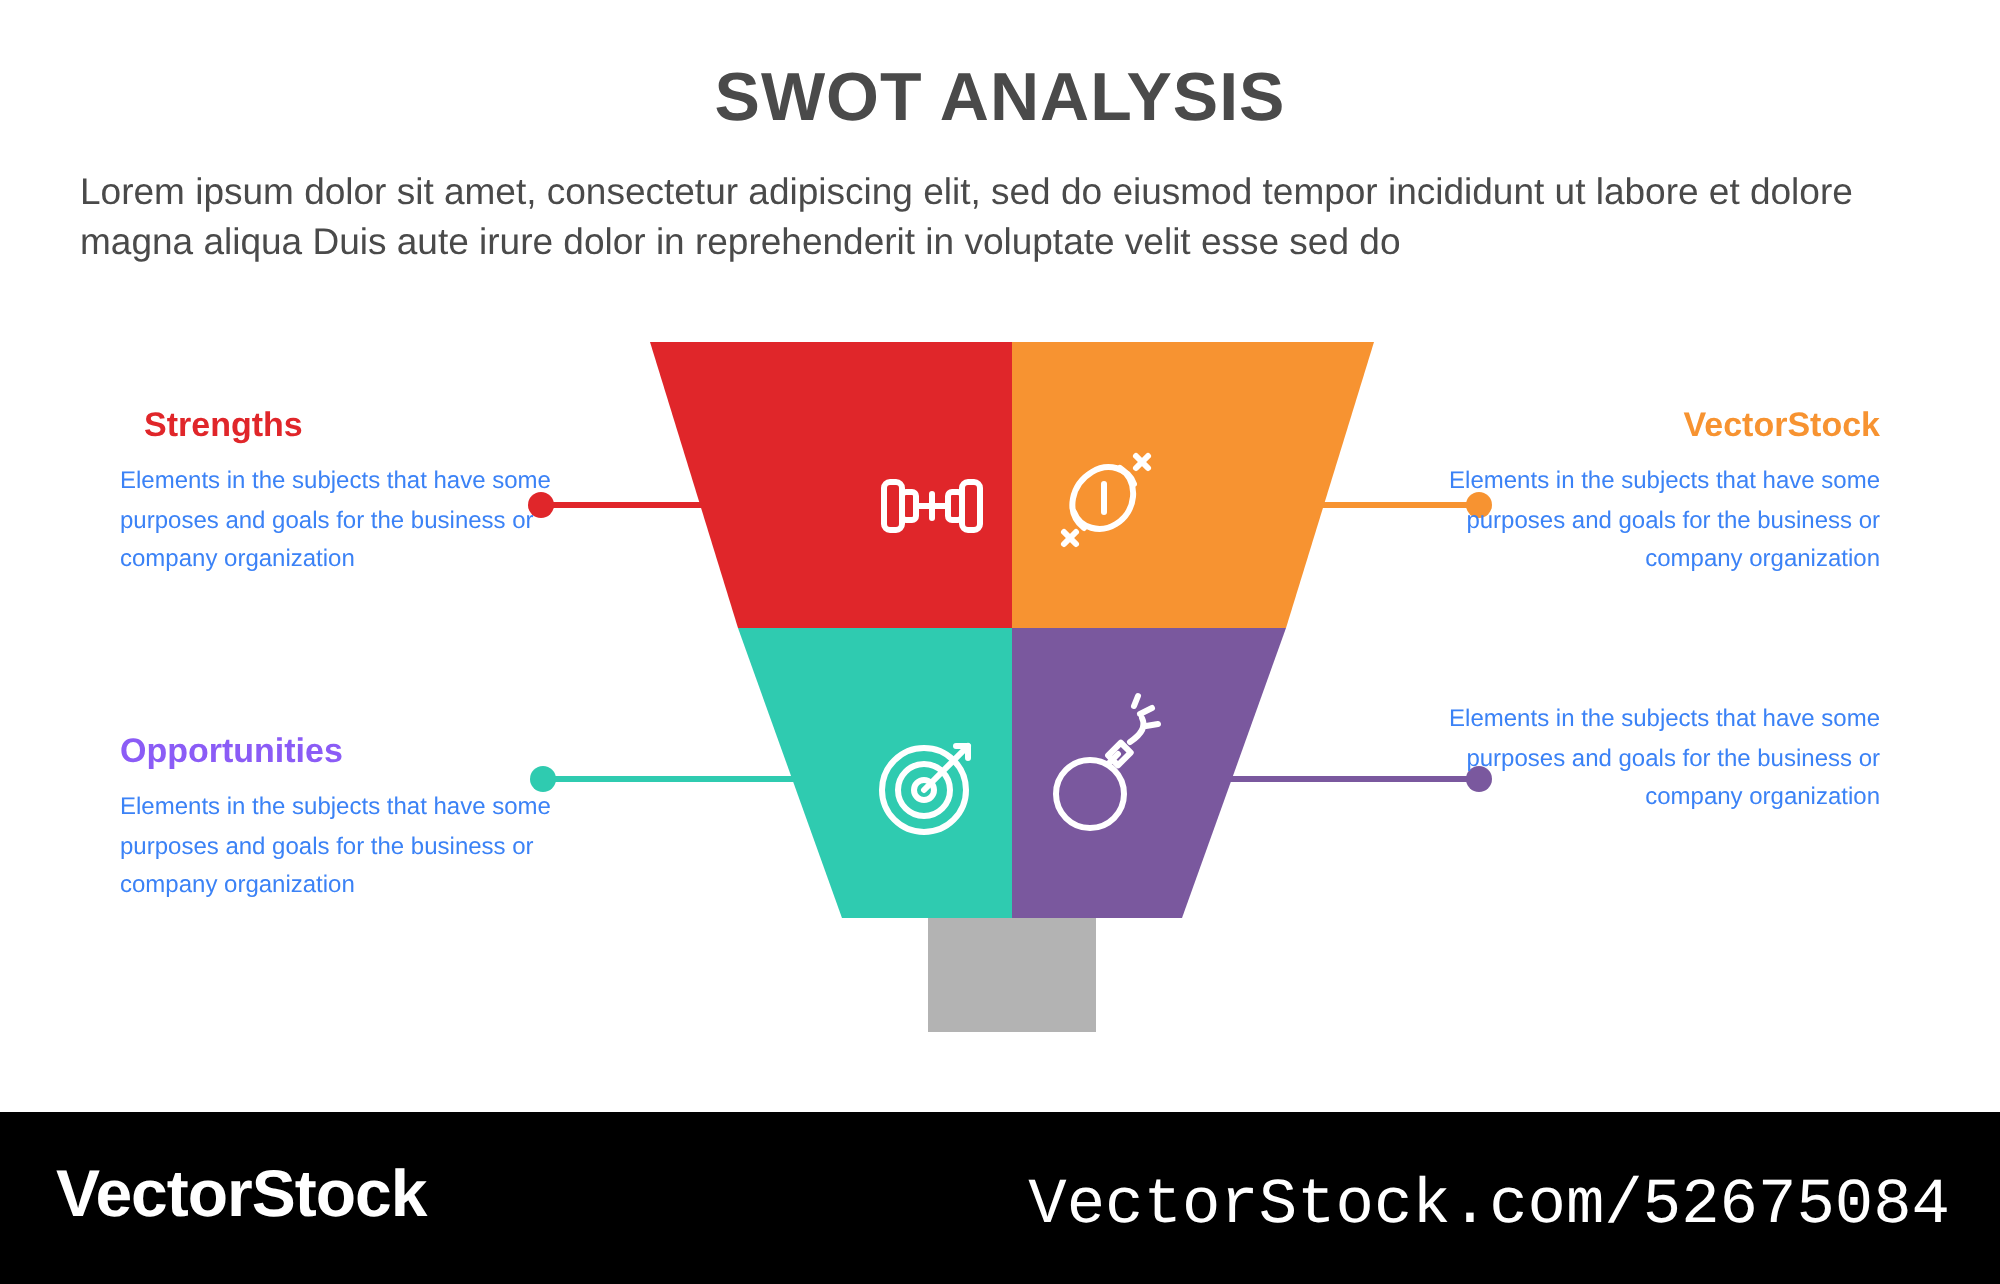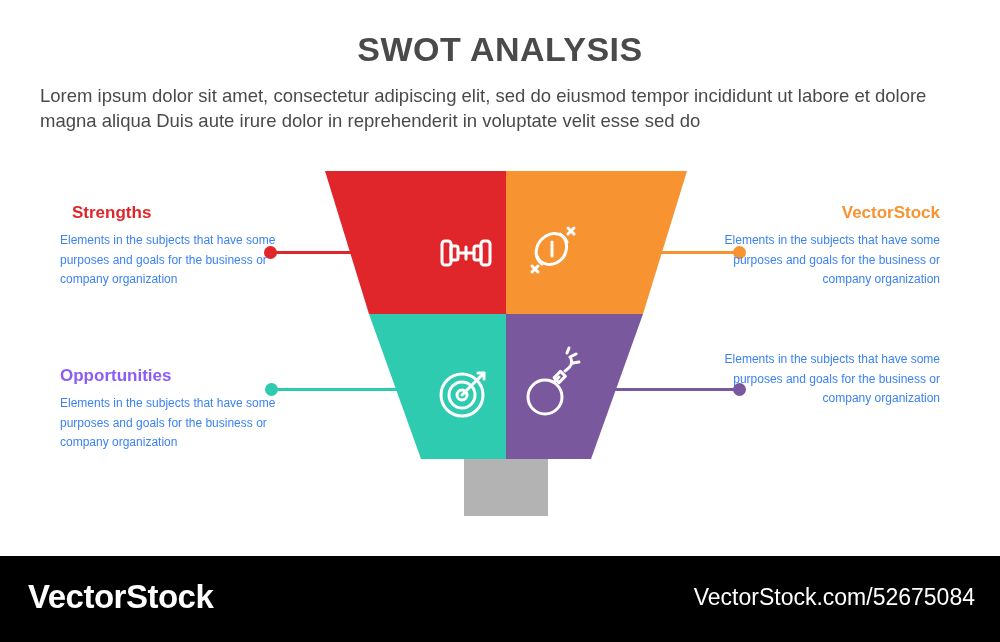--- a/index.html
+++ b/index.html
@@ -104,21 +104,22 @@
     color: #ffffff;
     font-size: 33px;
     font-weight: bold;
     letter-spacing: -0.5px;
   }
   .footer .url {
     position: absolute;
     right: 25px;
     top: 28px;
     color: #ffffff;
-    font-size: 23px;
+    font-size: 32px;
+    font-family: Liberation Mono, monospace;
   }
 </style>
 </head>
 <body>
 
 <div class="page">
 
   <div class="title">SWOT ANALYSIS</div>
   <div class="subtitle">Lorem ipsum dolor sit amet, consectetur adipiscing elit, sed do eiusmod tempor incididunt ut labore et dolore magna aliqua Duis aute irure dolor in reprehenderit in voluptate velit esse sed do</div>
 

